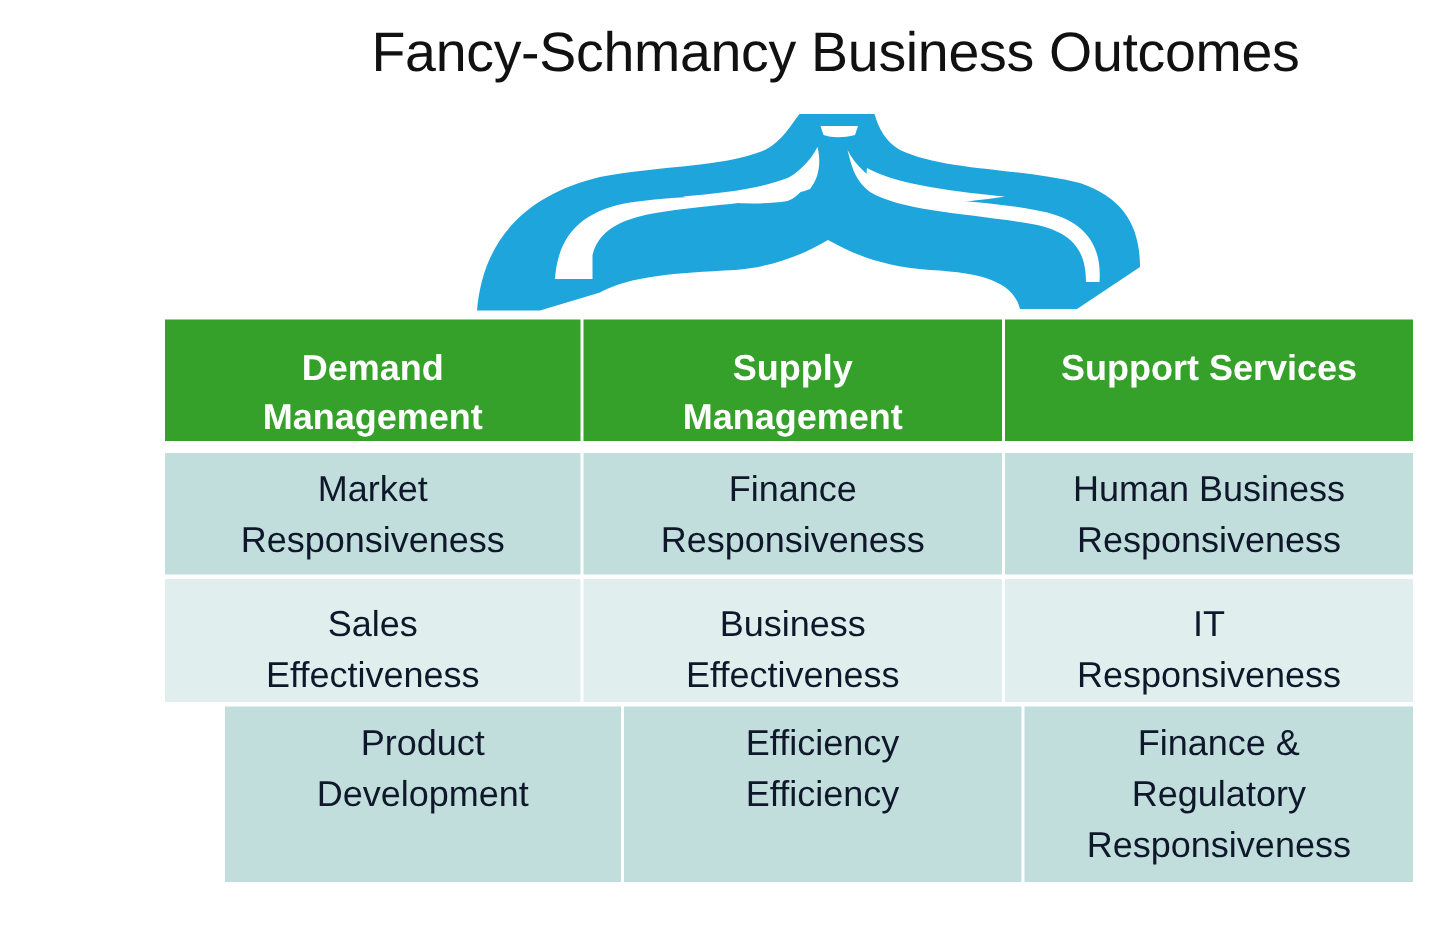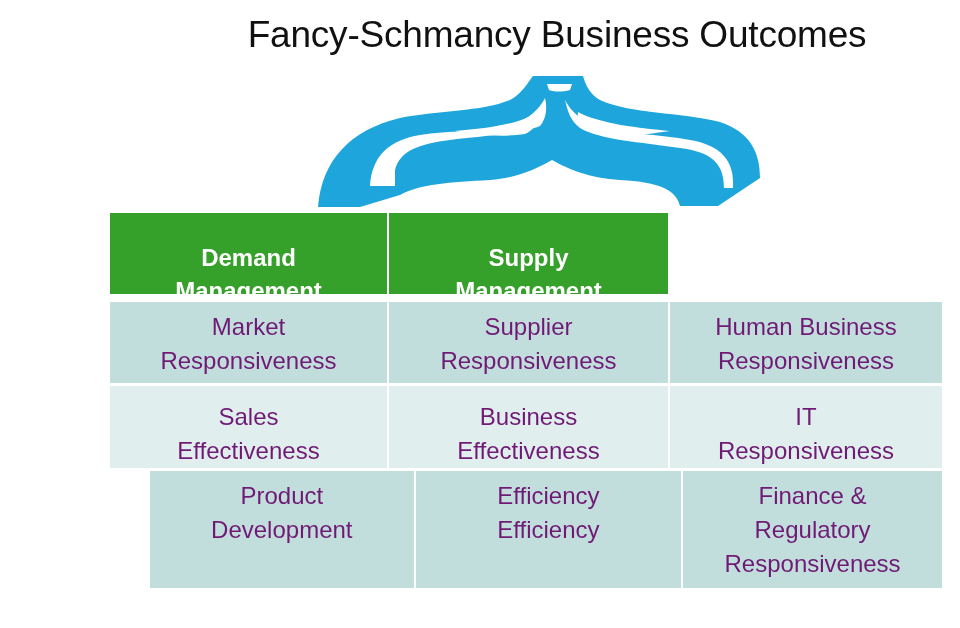--- a/index.html
+++ b/index.html
@@ -1,25 +1,25 @@
 <!DOCTYPE html>
 <html><head>
 <meta charset="utf-8">
 <style>
   html, body { margin: 0; padding: 0; background: #ffffff; }
   body { width: 960px; height: 628px; position: relative; overflow: hidden; font-family: "Liberation Sans", sans-serif; }
   .title { position: absolute; left: 0; width: 1114px; top: 14px; text-align: center; font-size: 37px; color: #111; letter-spacing: -0.2px; }
   .cloud { position: absolute; left: 300px; top: 70px; width: 480px; height: 145px; }
   .grid { position: absolute; left: 110px; top: 213px; width: 832px; }
   .row { display: flex; }
-  .cell { box-sizing: border-box; display: flex; justify-content: center; text-align: center; font-size: 24px; line-height: 34px; color: #701a75; }
+  .cell { box-sizing: border-box; display: flex; justify-content: center; text-align: center; font-size: 24px; line-height: 34px; color: #0f172a; }
   .c0 { width: 277px; margin-right: 2px; }
   .c1 { width: 279px; margin-right: 2px; }
   .c2 { width: 272px; }
-  .hdr .cell { background: #35a02a; color: #fff; font-weight: bold; height: 81px; padding-top: 28px; line-height: 33px; }
+  .hdr .cell { background: #35a02a; color: #fff; font-weight: bold; height: 81px; padding-top: 16px; line-height: 33px; }
   .r-dark .cell { background: #c1dedd; }
   .r-light .cell { background: #e0efee; align-items: flex-end; }
   .r1 { margin-top: 8px; }
   .r1 .cell { height: 81px; padding-top: 8px; }
   .r2 { margin-top: 3px; }
   .r2 .cell { height: 82px; padding-top: 8px; }
   .r3 { margin-top: 3px; padding-left: 40px; }
   .r3 .cell { height: 117px; padding-top: 8px; }
   .cell span { display: block; }
 </style>
@@ -54,31 +54,36 @@
           <span>Demand</span>
           <span>Management</span>
         </span>
       </div>
     <div class="cell c1">
         <span>
           <span>Supply</span>
           <span>Management</span>
         </span>
       </div>
+    <div class="cell c2">
+        <span>
+          <span>Support Services</span>
+        </span>
+      </div>
   </div>
   <div class="row r-dark r1">
     <div class="cell c0">
         <span>
           <span>Market</span>
           <span>Responsiveness</span>
         </span>
       </div>
     <div class="cell c1">
         <span>
-          <span>Supplier</span>
+          <span>Finance</span>
           <span>Responsiveness</span>
         </span>
       </div>
     <div class="cell c2">
         <span>
           <span>Human Business</span>
           <span>Responsiveness</span>
         </span>
       </div>
   </div>

